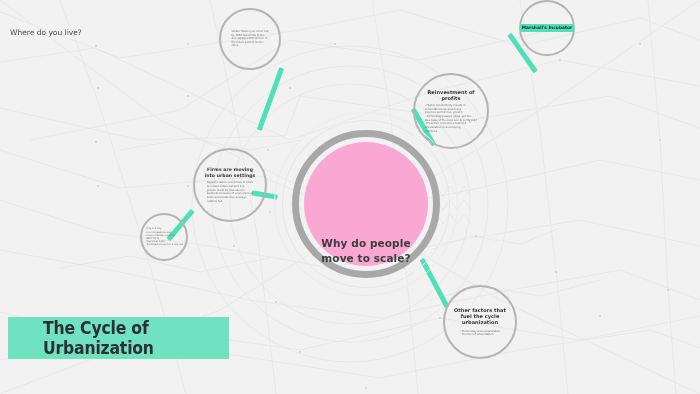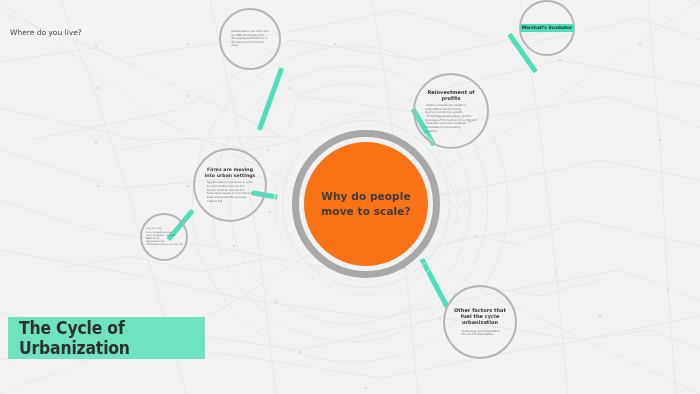--- a/index.html
+++ b/index.html
@@ -37,22 +37,22 @@
     left:292px;top:130px;width:148px;height:148px;
   }
   #hub .outer{
     position:absolute;inset:0;border-radius:50%;
     border:7px solid #a8a8a8;
     box-sizing:border-box;
   }
   #hub .inner{
     position:absolute;left:12px;top:12px;right:12px;bottom:12px;
     border-radius:50%;
-    background:#f97316;
-    display:flex;align-items:center;justify-content:center;
+    background:#f9a8d4;
+    display:flex;align-items:flex-end;justify-content:center;
   }
   #hub .halo{
     position:absolute;left:-10px;top:-10px;right:-10px;bottom:-10px;
     border-radius:50%;
     border:1px solid #e6e6e6;
   }
   #hub .halo2{
     position:absolute;left:-18px;top:-18px;right:-18px;bottom:-18px;
     border-radius:50%;
     border:1px solid #ececec;
@@ -109,21 +109,21 @@
     white-space:nowrap;
   }
 
   
   .stroke{position:absolute;background:#4fe0bb;border-radius:1px;}
 
   
   #title-banner{
     position:absolute;left:8px;top:317px;width:197px;height:42px;
     background:#6fe3c0;
-    display:flex;align-items:center;
+    display:flex;align-items:center;padding-left:24px;
   }
   #title-banner span{
     font-family:"DejaVu Sans", sans-serif;
     font-size:17px;
     font-weight:700;
     color:#2f2f2f;
     margin-left:11px;
     letter-spacing:-.2px;
     transform:scaleX(.92);
     transform-origin:left center;

